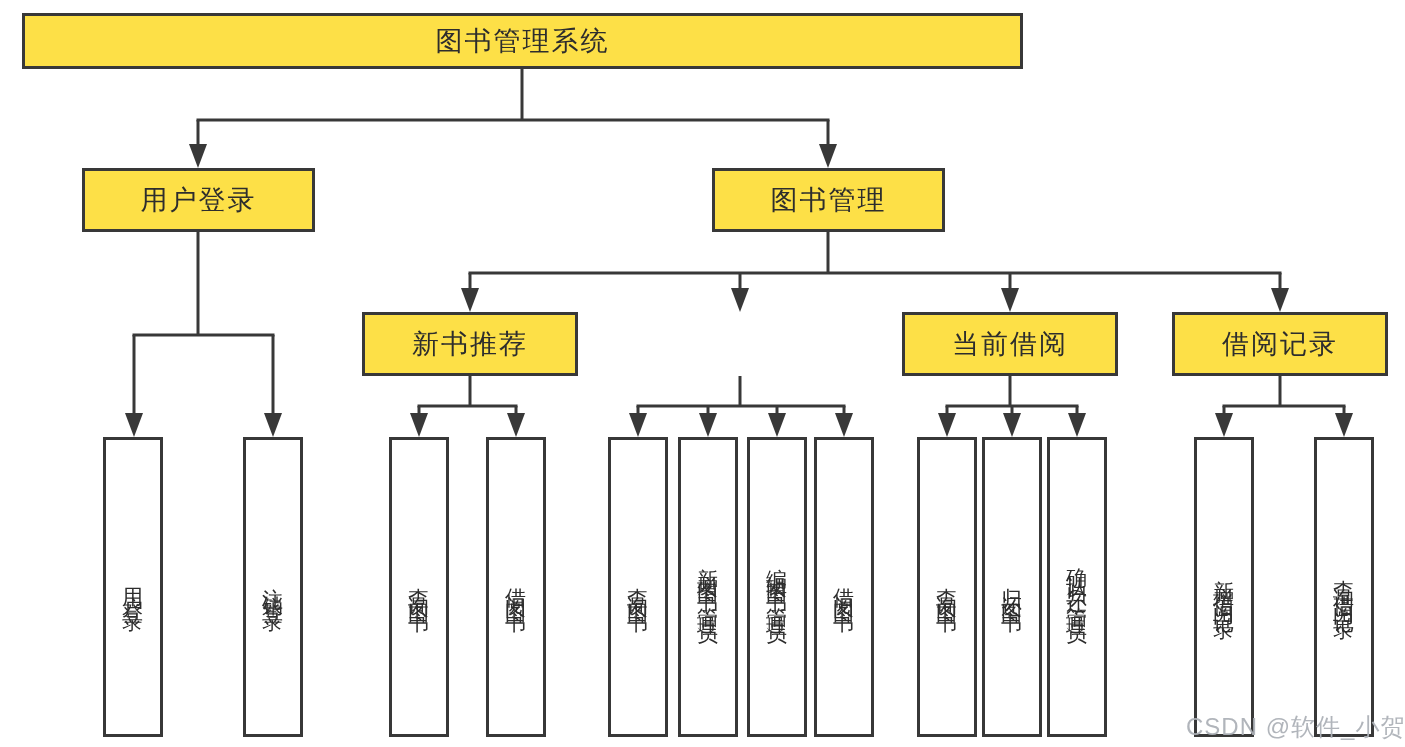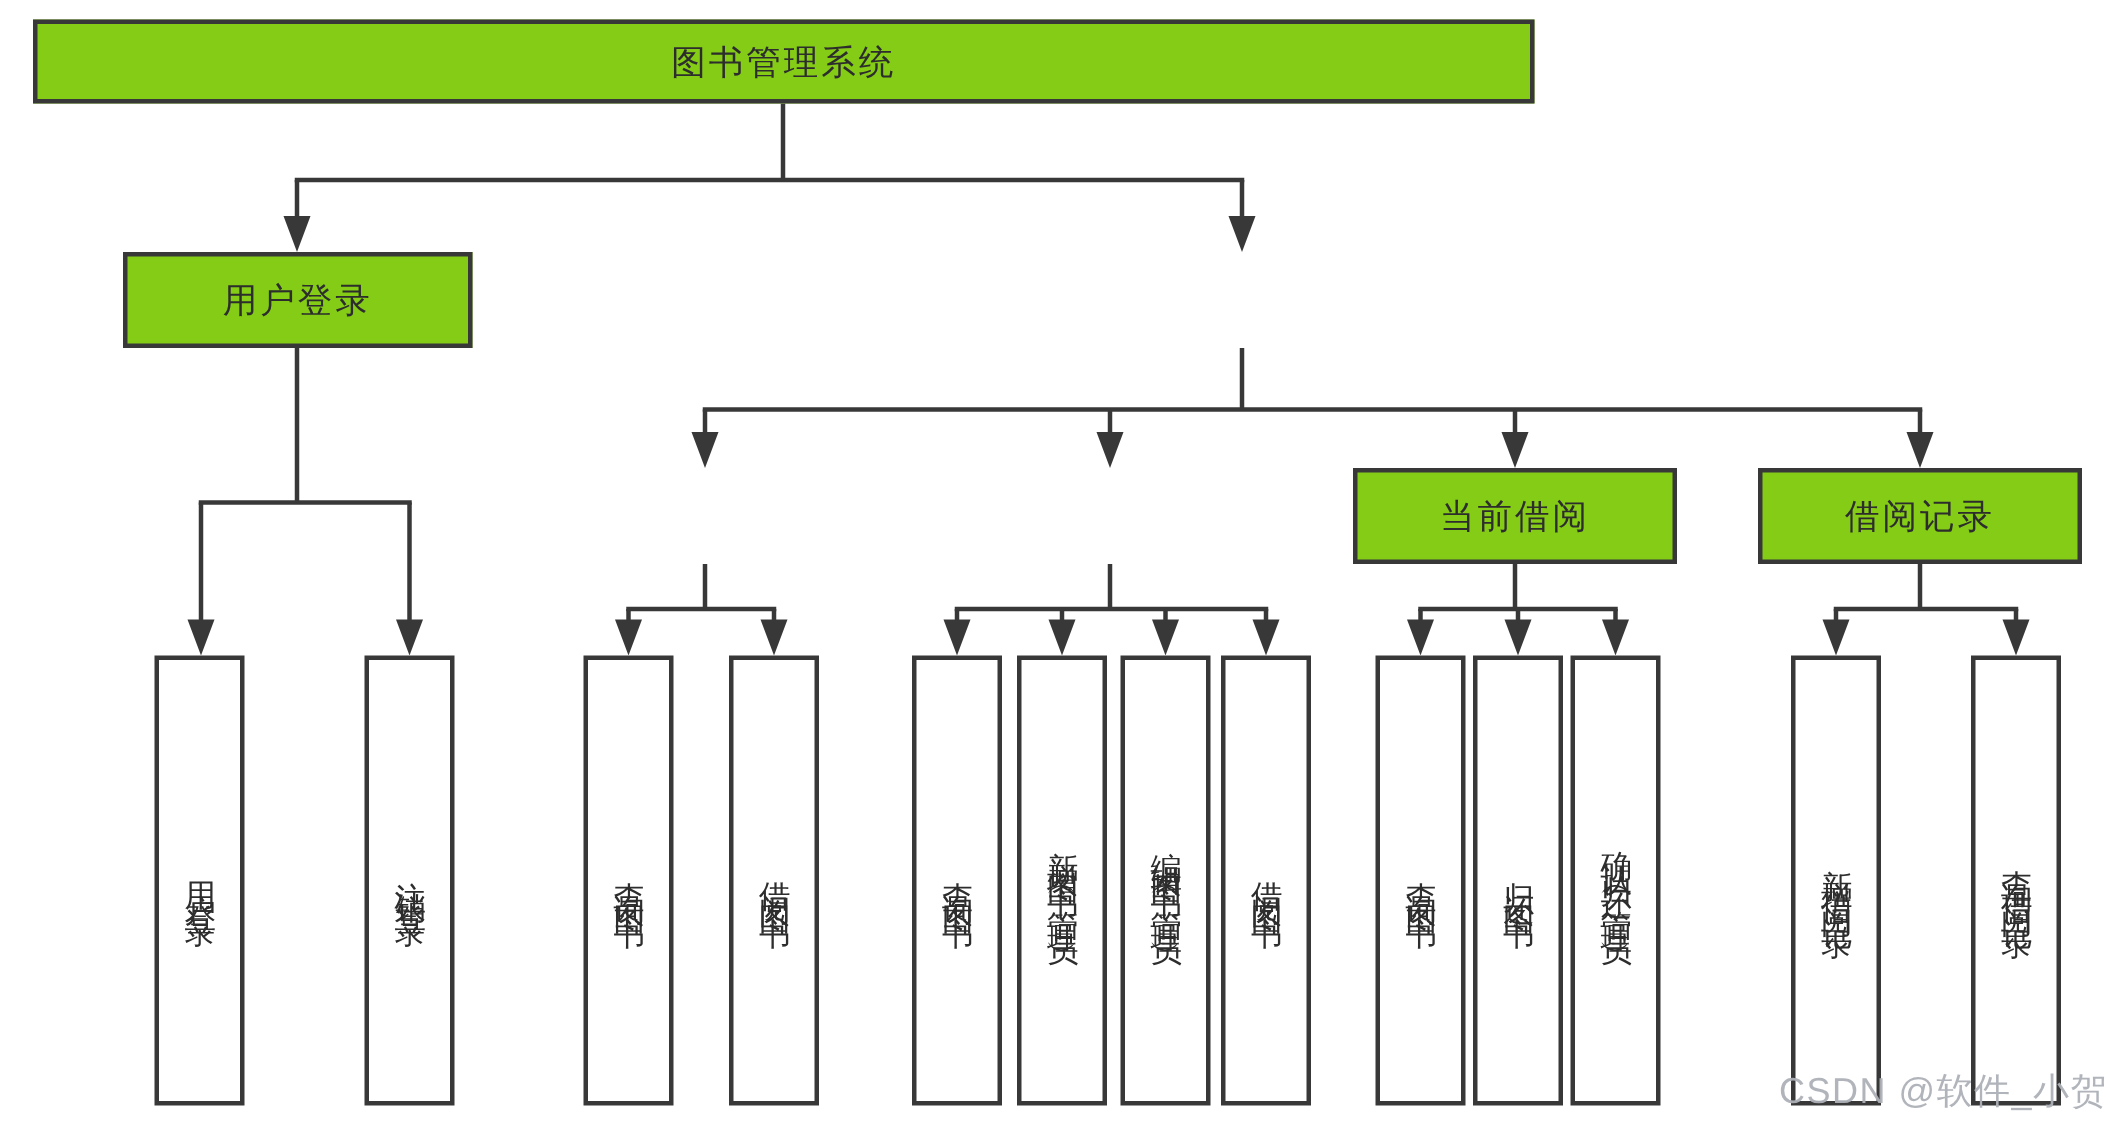--- a/index.html
+++ b/index.html
@@ -13,25 +13,25 @@
   }
   svg.connectors {
     position: absolute;
     left: 0; top: 0;
     width: 1405px; height: 747px;
   }
   .hbox {
     position: absolute;
     box-sizing: border-box;
     border: 3px solid #383838;
-    background: #84cc16;
+    background: #fde047;
     display: flex;
     align-items: center;
     justify-content: center;
-    font-size: 23px;
+    font-size: 27px;
     letter-spacing: 2px;
     color: #2d2d2d;
     white-space: nowrap;
   }
   .vbox {
     position: absolute;
     box-sizing: border-box;
     border: 3px solid #383838;
     background: #ffffff;
     display: flex;
@@ -155,21 +155,27 @@
     </g>
   </svg>
 
   <div class="hbox" id="n-root">
     <span>图书管理系统</span>
   </div>
 
   <div class="hbox" id="n-login">
     <span>用户登录</span>
   </div>
-
+  <div class="hbox" id="n-mgmt">
+    <span>图书管理</span>
+  </div>
+
+  <div class="hbox" id="n-rec">
+    <span>新书推荐</span>
+  </div>
   <div class="hbox" id="n-cur">
     <span>当前借阅</span>
   </div>
   <div class="hbox" id="n-hist">
     <span>借阅记录</span>
   </div>
 
   <div class="vbox" id="l1">
     <span class="vtext">用户登录</span>
   </div>

